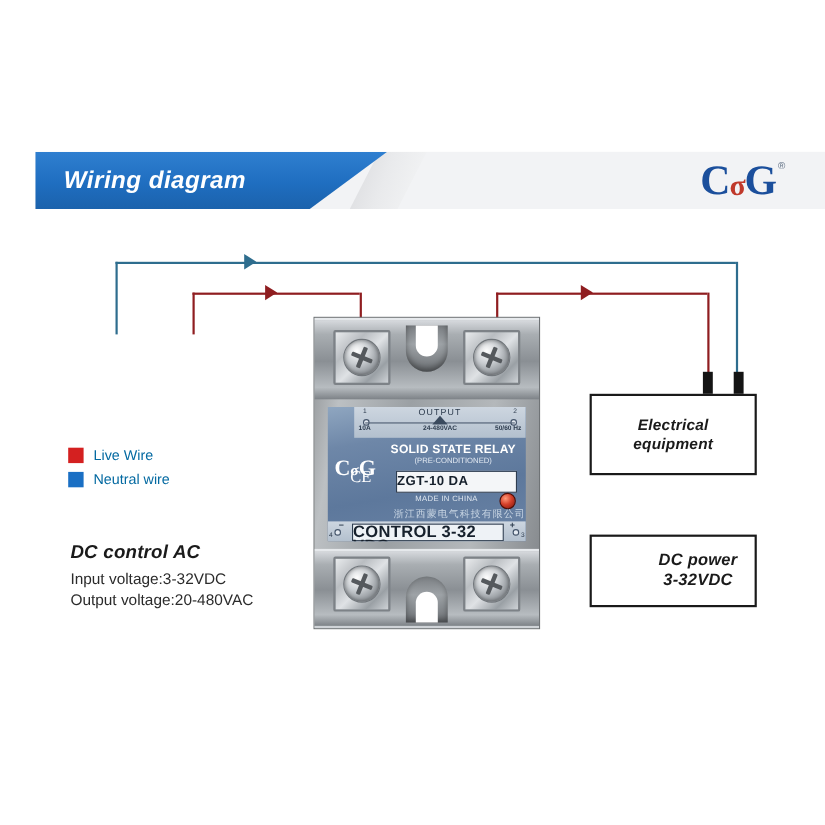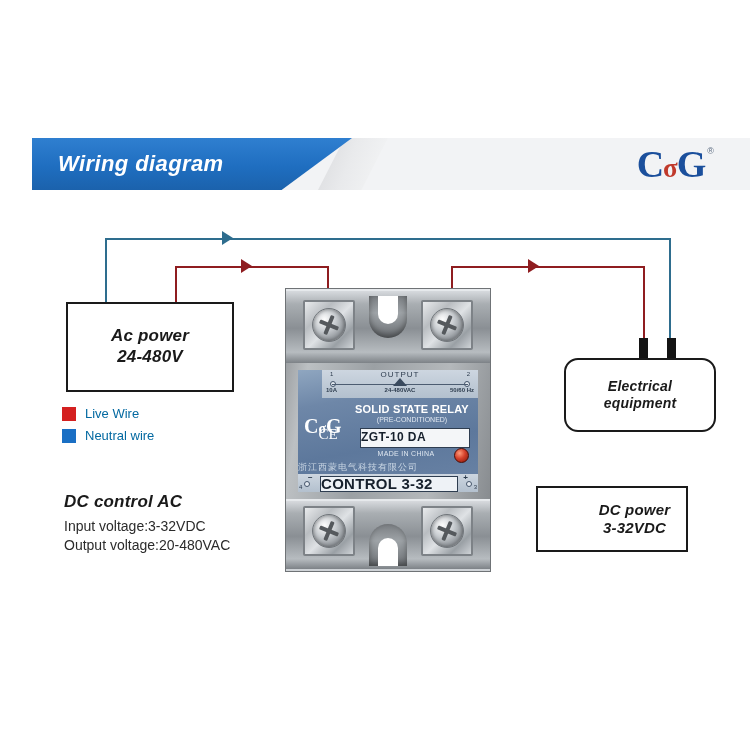--- a/index.html
+++ b/index.html
@@ -117,21 +117,21 @@
     font-style: italic;
     font-weight: bold;
     color: #1a1a1a;
     line-height: 1.22;
     letter-spacing: 0.2px;
   }
 
   #box-ac-power { left: 66px;  top: 302px; width: 168px; height: 90px; }
   #box-ac-power .box-line { font-size: 17px; }
 
-  #box-electrical { left: 564px; top: 358px; width: 152px; height: 74px; border-radius: 14px; }
+  #box-electrical { left: 536px; top: 358px; width: 152px; height: 74px; }
   #box-electrical .box-line { font-size: 14px; }
 
   #box-dc-power { left: 536px; top: 486px; width: 152px; height: 66px; padding-left: 45px; }
   #box-dc-power .box-line { font-size: 15px; }
 
   
   .prong {
     position: absolute;
     width: 9px;
     height: 22px;
@@ -433,21 +433,21 @@
     position: absolute;
     left: 156px; top: 50px;
     width: 13px; height: 13px;
     border-radius: 50%;
     background: radial-gradient(circle at 35% 32%, #ff9a7a 0%, #d4402a 45%, #7d1408 100%);
     border: 1px solid #4d0d06;
   }
   #cn-text {
     position: absolute;
     left: 0; right: 0; top: 63px;
-    text-align: left;
+    text-align: right;
     font-size: 9px;
     color: #c9d6e4;
     letter-spacing: 1px;
   }
   #control-zone {
     position: absolute;
     left: 0; right: 0; bottom: 0;
     height: 18px;
     background: linear-gradient(180deg, #cdd6e0 0%, #b3c0ce 100%);
   }
@@ -514,24 +514,20 @@
   <div class="wire wire-v w-red" style="left: 175px; top: 266px; height: 38px; border-color: rgb(143, 29, 32);"></div>
   <div class="wire wire-h w-red" style="left: 175px; top: 266px; width: 152px; border-color: rgb(143, 29, 32);"></div>
   <div class="wire wire-v w-red" style="left: 327px; top: 266px; height: 34px; border-color: rgb(143, 29, 32);"></div>
   <div class="arrow arrow-red" style="left: 241px; top: 259px; border-left-color: rgb(143, 29, 32);"></div>
 
   <div class="wire wire-v w-red" style="left: 451px; top: 266px; height: 34px; border-color: rgb(143, 29, 32);"></div>
   <div class="wire wire-h w-red" style="left: 451px; top: 266px; width: 192px; border-color: rgb(143, 29, 32);"></div>
   <div class="wire wire-v w-red" style="left: 643px; top: 266px; height: 74px; border-color: rgb(143, 29, 32);"></div>
   <div class="arrow arrow-red" style="left: 528px; top: 259px; border-left-color: rgb(143, 29, 32);"></div>
 
-  <div class="diagram-box" id="box-ac-power">
-    <div class="box-line">Ac power</div>
-    <div class="box-line">24-480V</div>
-  </div>
 
   <div class="prong" id="prong-left"></div>
   <div class="prong" id="prong-right"></div>
   <div class="diagram-box" id="box-electrical">
     <div class="box-line">Electrical</div>
     <div class="box-line">equipment</div>
   </div>
 
   <div class="diagram-box" id="box-dc-power">
     <div class="box-line">DC power</div>

